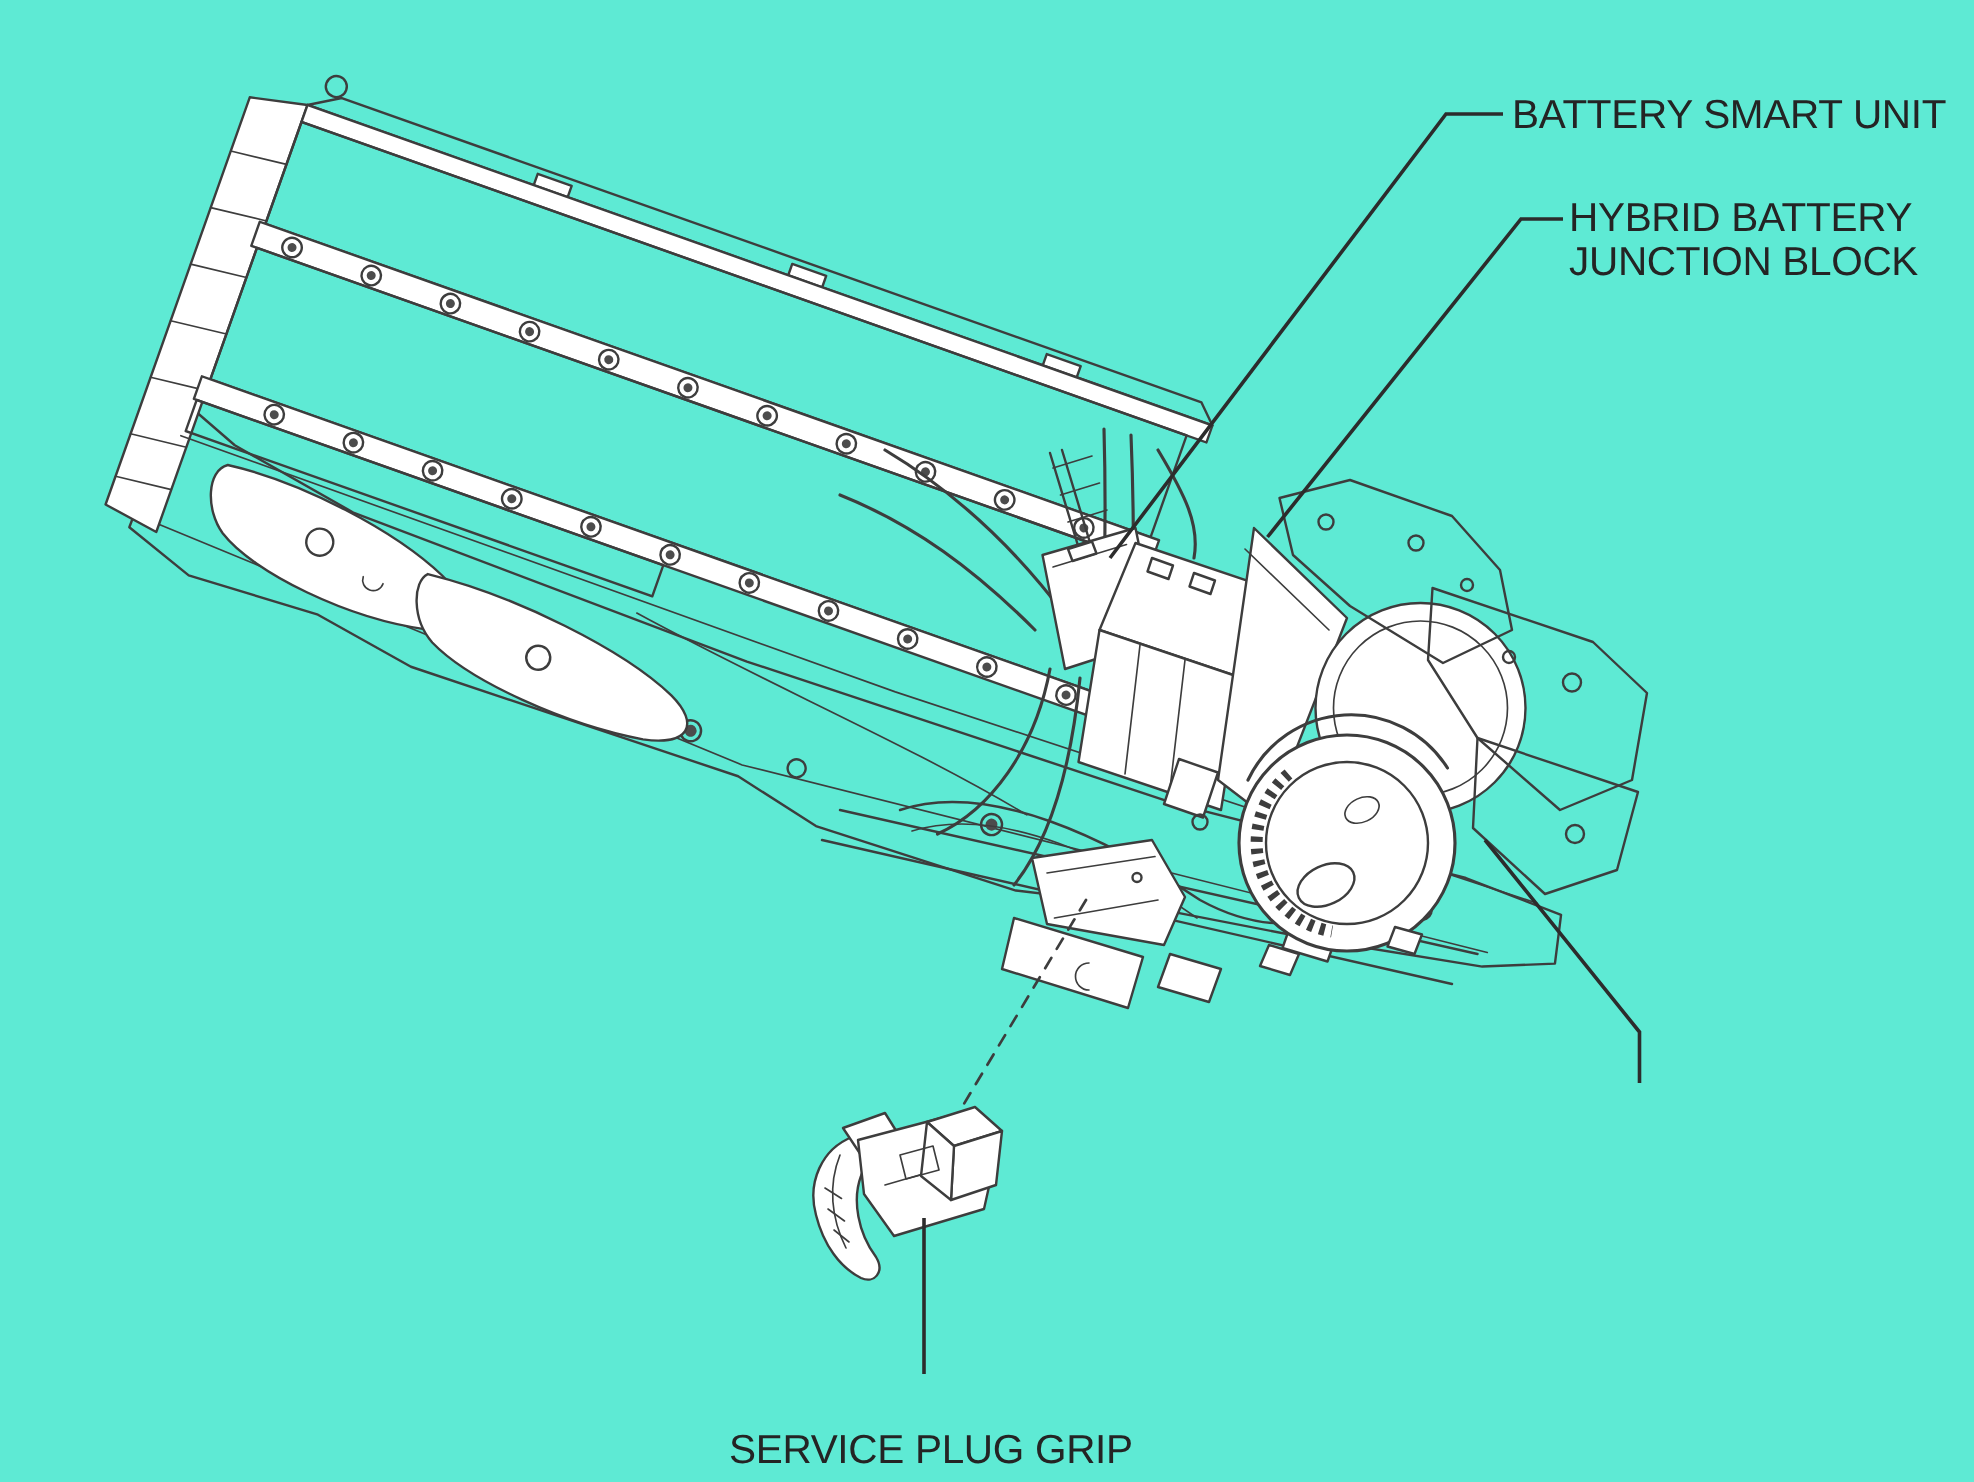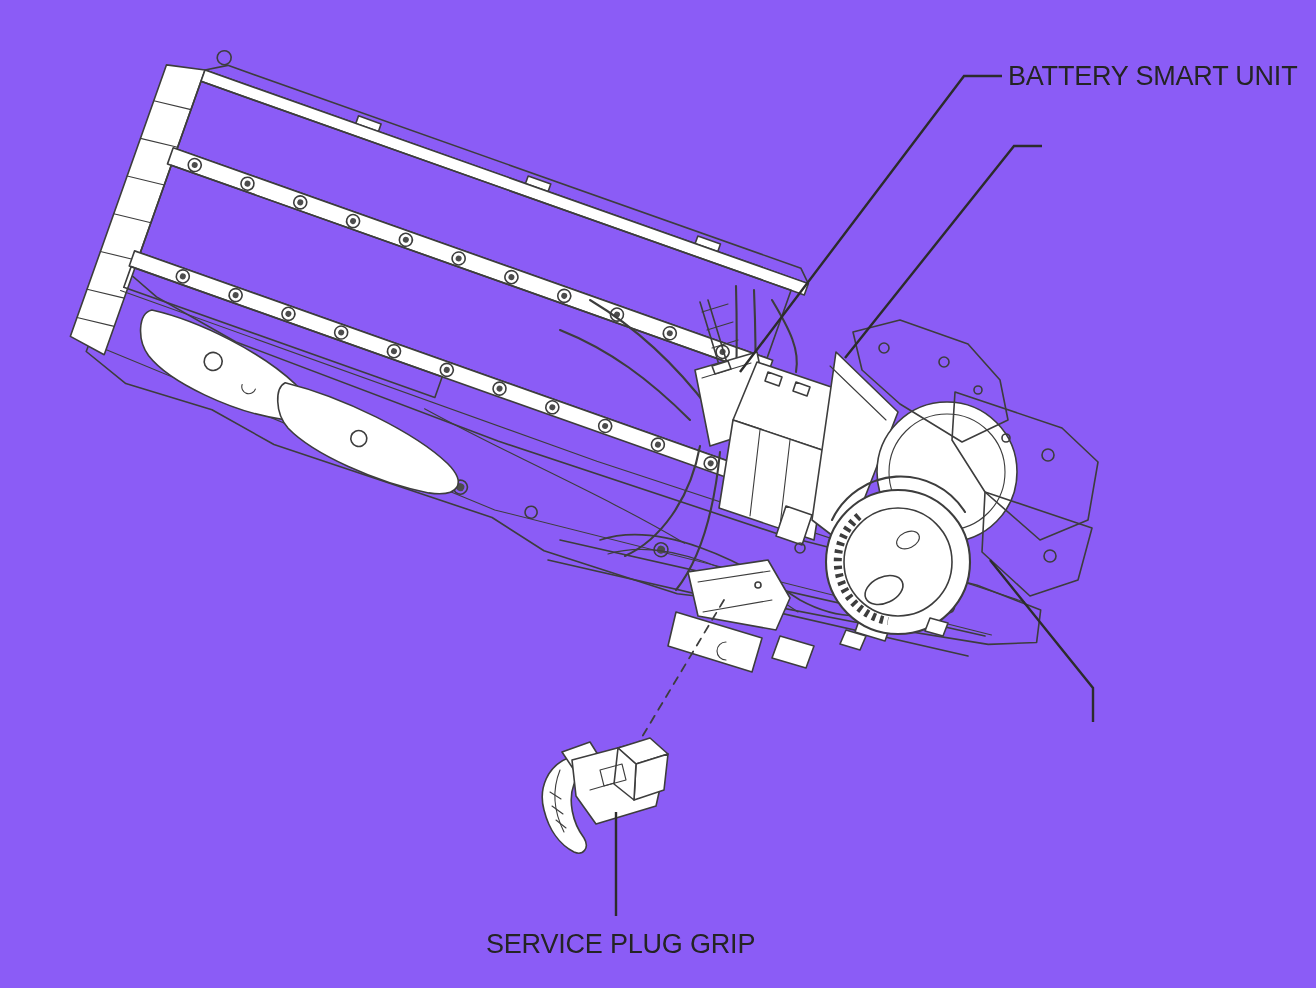--- a/index.html
+++ b/index.html
@@ -1,16 +1,16 @@
 <!DOCTYPE html>
 <html><head>
 <meta charset="utf-8">
 <style>
   html,body{margin:0;padding:0;background:#ffffff;}
-  #stage{position:relative;width:1316px;height:988px;background:#8b5cf6;overflow:hidden;
+  #stage{position:relative;width:1316px;height:988px;background:#5eead4;overflow:hidden;
          font-family:"Liberation Sans","DejaVu Sans",sans-serif;}
   #diagram{position:absolute;left:0;top:0;}
   
   #diagram line,#diagram path,#diagram rect,#diagram circle,#diagram ellipse,#diagram polyline{
     stroke:#3d3d3d;stroke-width:1.6;fill:none;stroke-linecap:round;stroke-linejoin:round;}
   #diagram .w{fill:#ffffff;}
   #diagram .dk{fill:#4c4c4c;stroke:none;}
   #diagram .thin{stroke-width:1.1;}
   #diagram .med{stroke-width:2.1;}
   #diagram .leader{stroke:#2c2c2c;stroke-width:2.4;fill:none;stroke-linecap:butt;stroke-linejoin:miter;}
@@ -211,19 +211,23 @@
     <polyline class="leader" points="1002,76 964,76 740,372"></polyline>
     <polyline class="leader" points="1042,146 1014,146 845,358"></polyline>
     <polyline class="leader" points="990,560 1093,688 1093,722"></polyline>
     <line class="leader" x1="616" y1="812" x2="616" y2="916"></line>
   </svg>
 
   <div class="label" style="left:1008px;top:62px;">
     <span>BATTERY SMART UNIT</span>
   </div>
 
-
-
-  <div class="label" style="left:486px;top:930px;">
+  <div class="label" style="left:1046px;top:131px;">
+    <div>HYBRID BATTERY</div>
+    <div>JUNCTION BLOCK</div>
+  </div>
+
+
+  <div class="label" style="left:486px;top:952px;">
     <span>SERVICE PLUG GRIP</span>
   </div>
 
 </div>
 
 </body></html>

